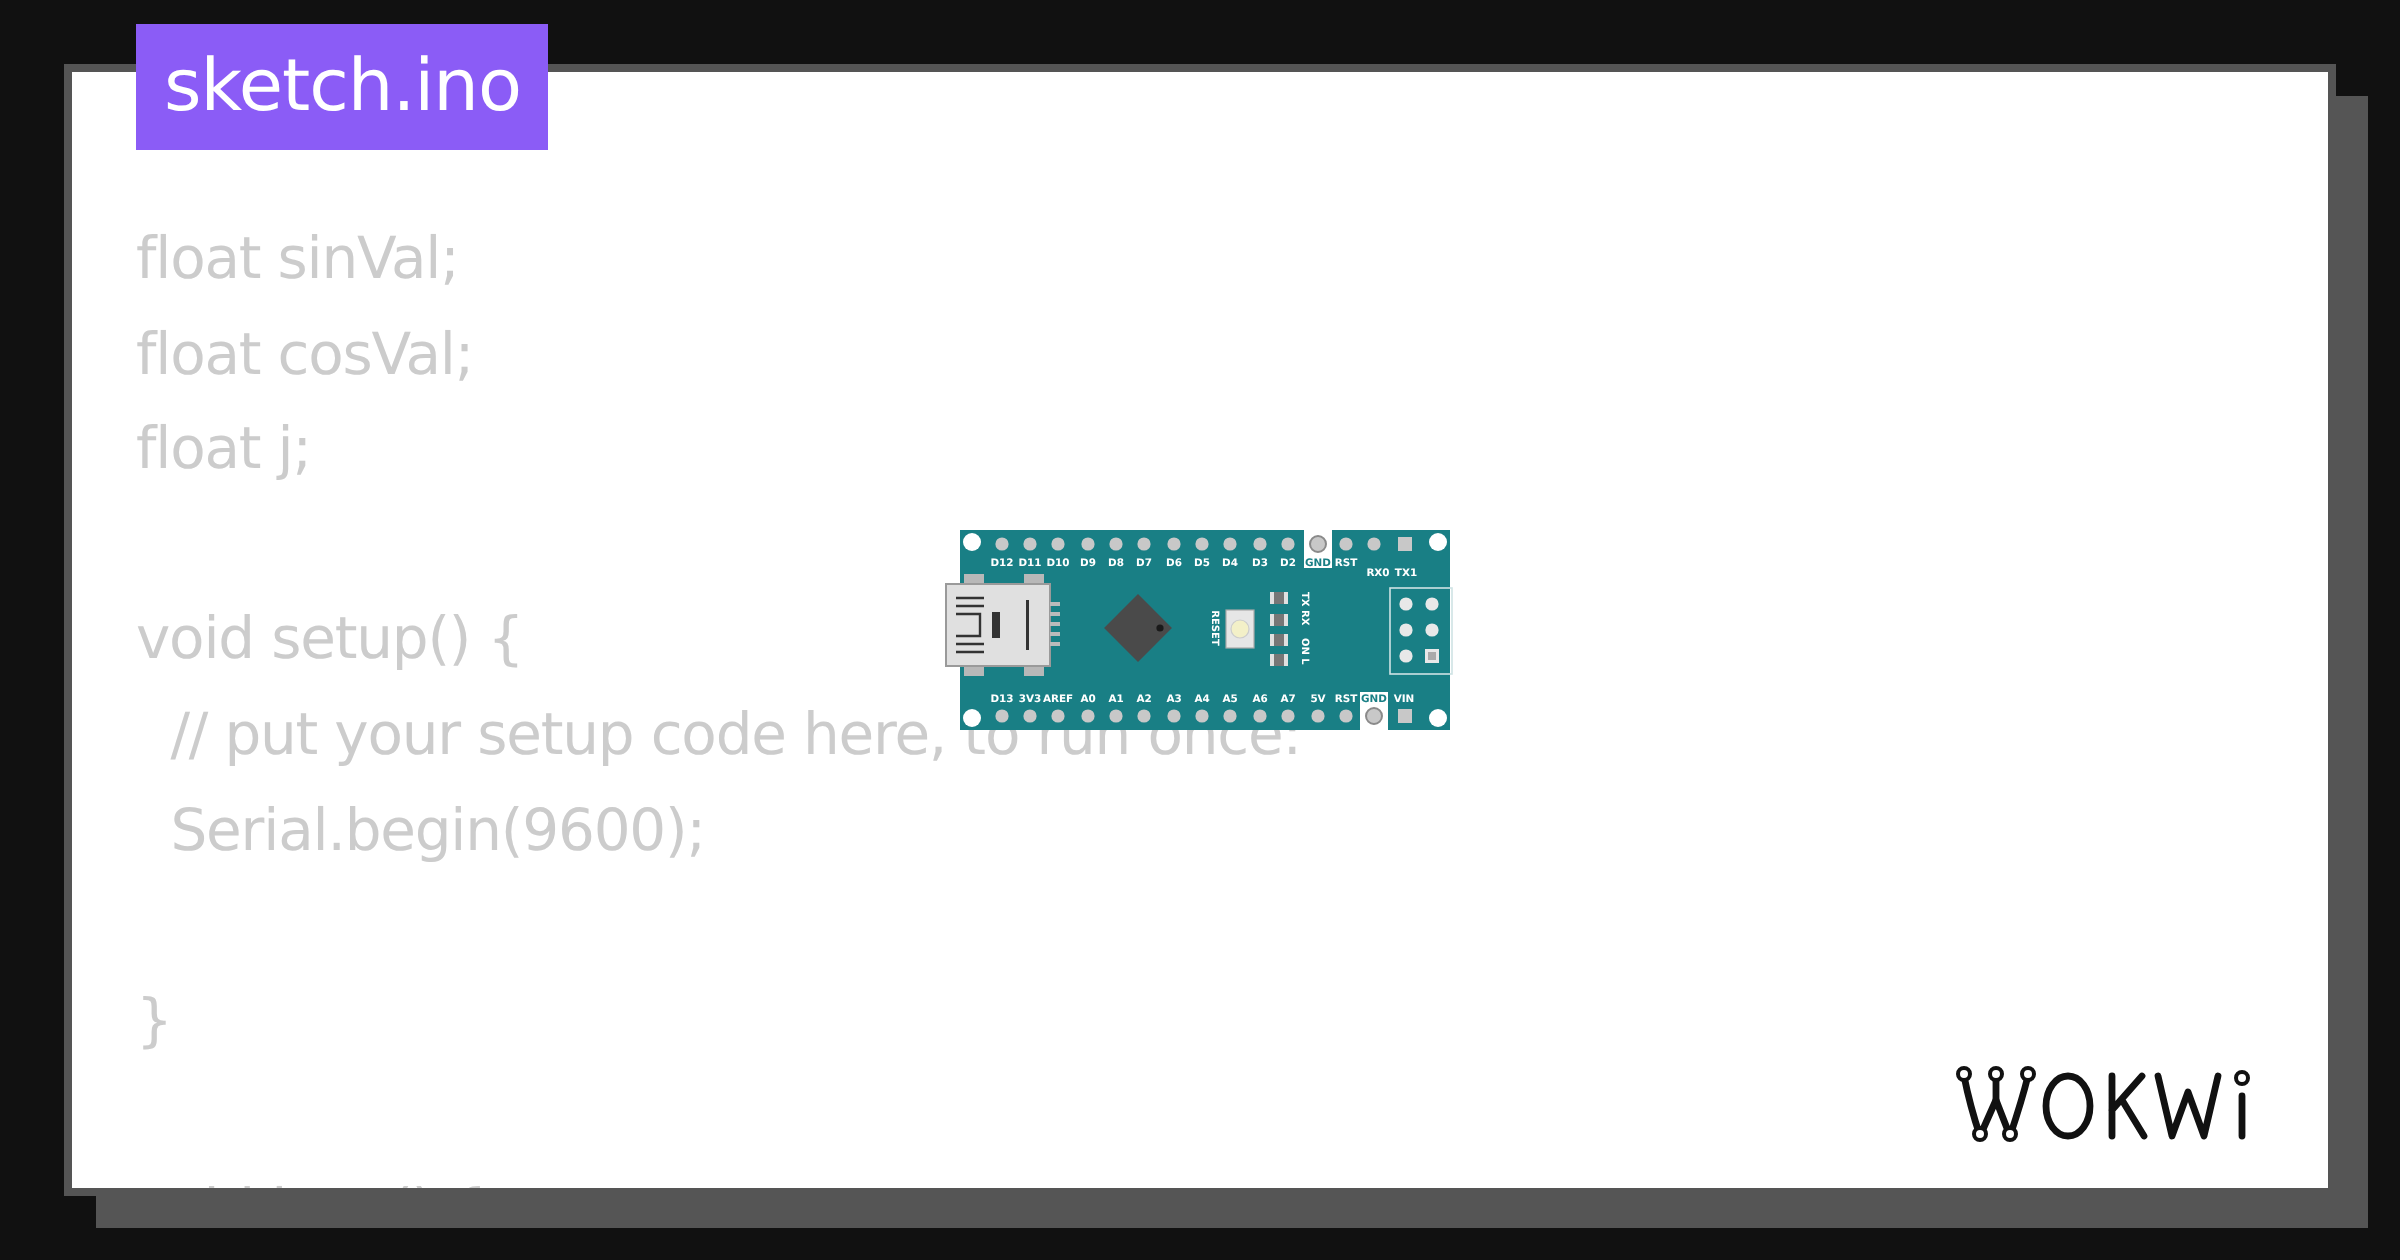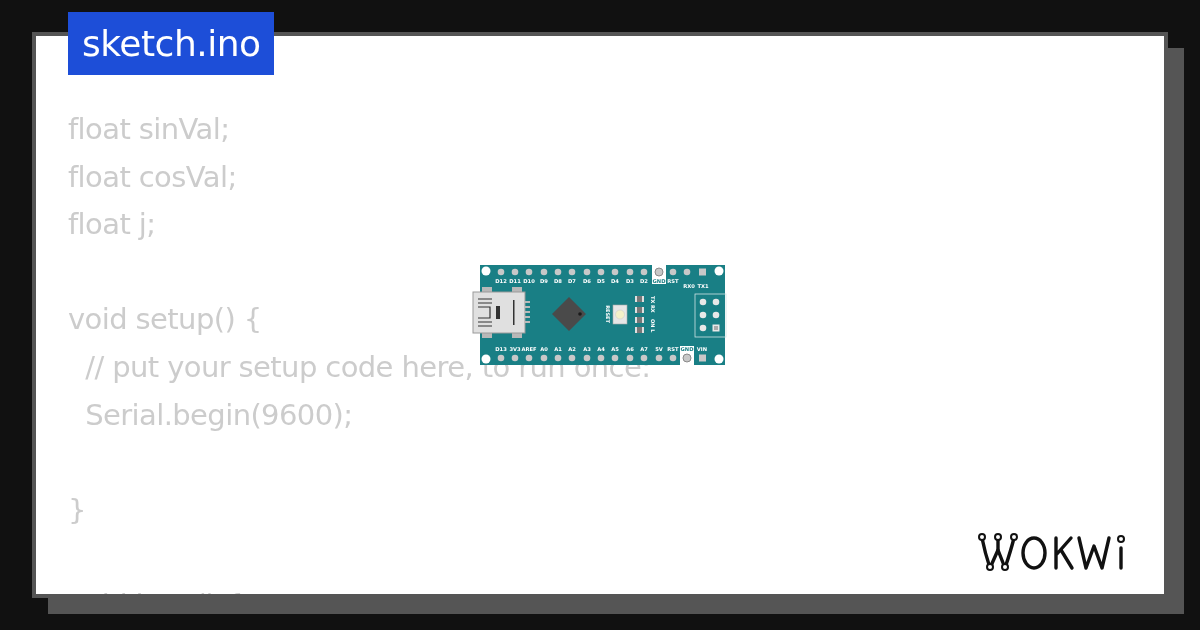--- a/index.html
+++ b/index.html
@@ -22,21 +22,21 @@
     position: absolute; left: 32px; top: 70px;
     margin: 0; white-space: pre;
     font-family: "DejaVu Sans", sans-serif;
     font-size: 29px; line-height: 47.6px;
     color: #cccccc; letter-spacing: -0.6px;
   }
   .code .line { display: block; height: 47.6px; }
   .tab {
     position: absolute; left: 68px; top: 12px;
     height: 63px; padding: 0 14px;
-    background: #1d4ed8; color: #ffffff;
+    background: #8b5cf6; color: #ffffff;
     font-family: "DejaVu Sans", sans-serif;
     font-size: 36px; line-height: 63px;
     letter-spacing: -0.5px;
   }
   .board {
     position: absolute; left: 472px; top: 264px;
     width: 256px; height: 104px;
   }
   .logo {
     position: absolute; left: 978px; top: 530px;

